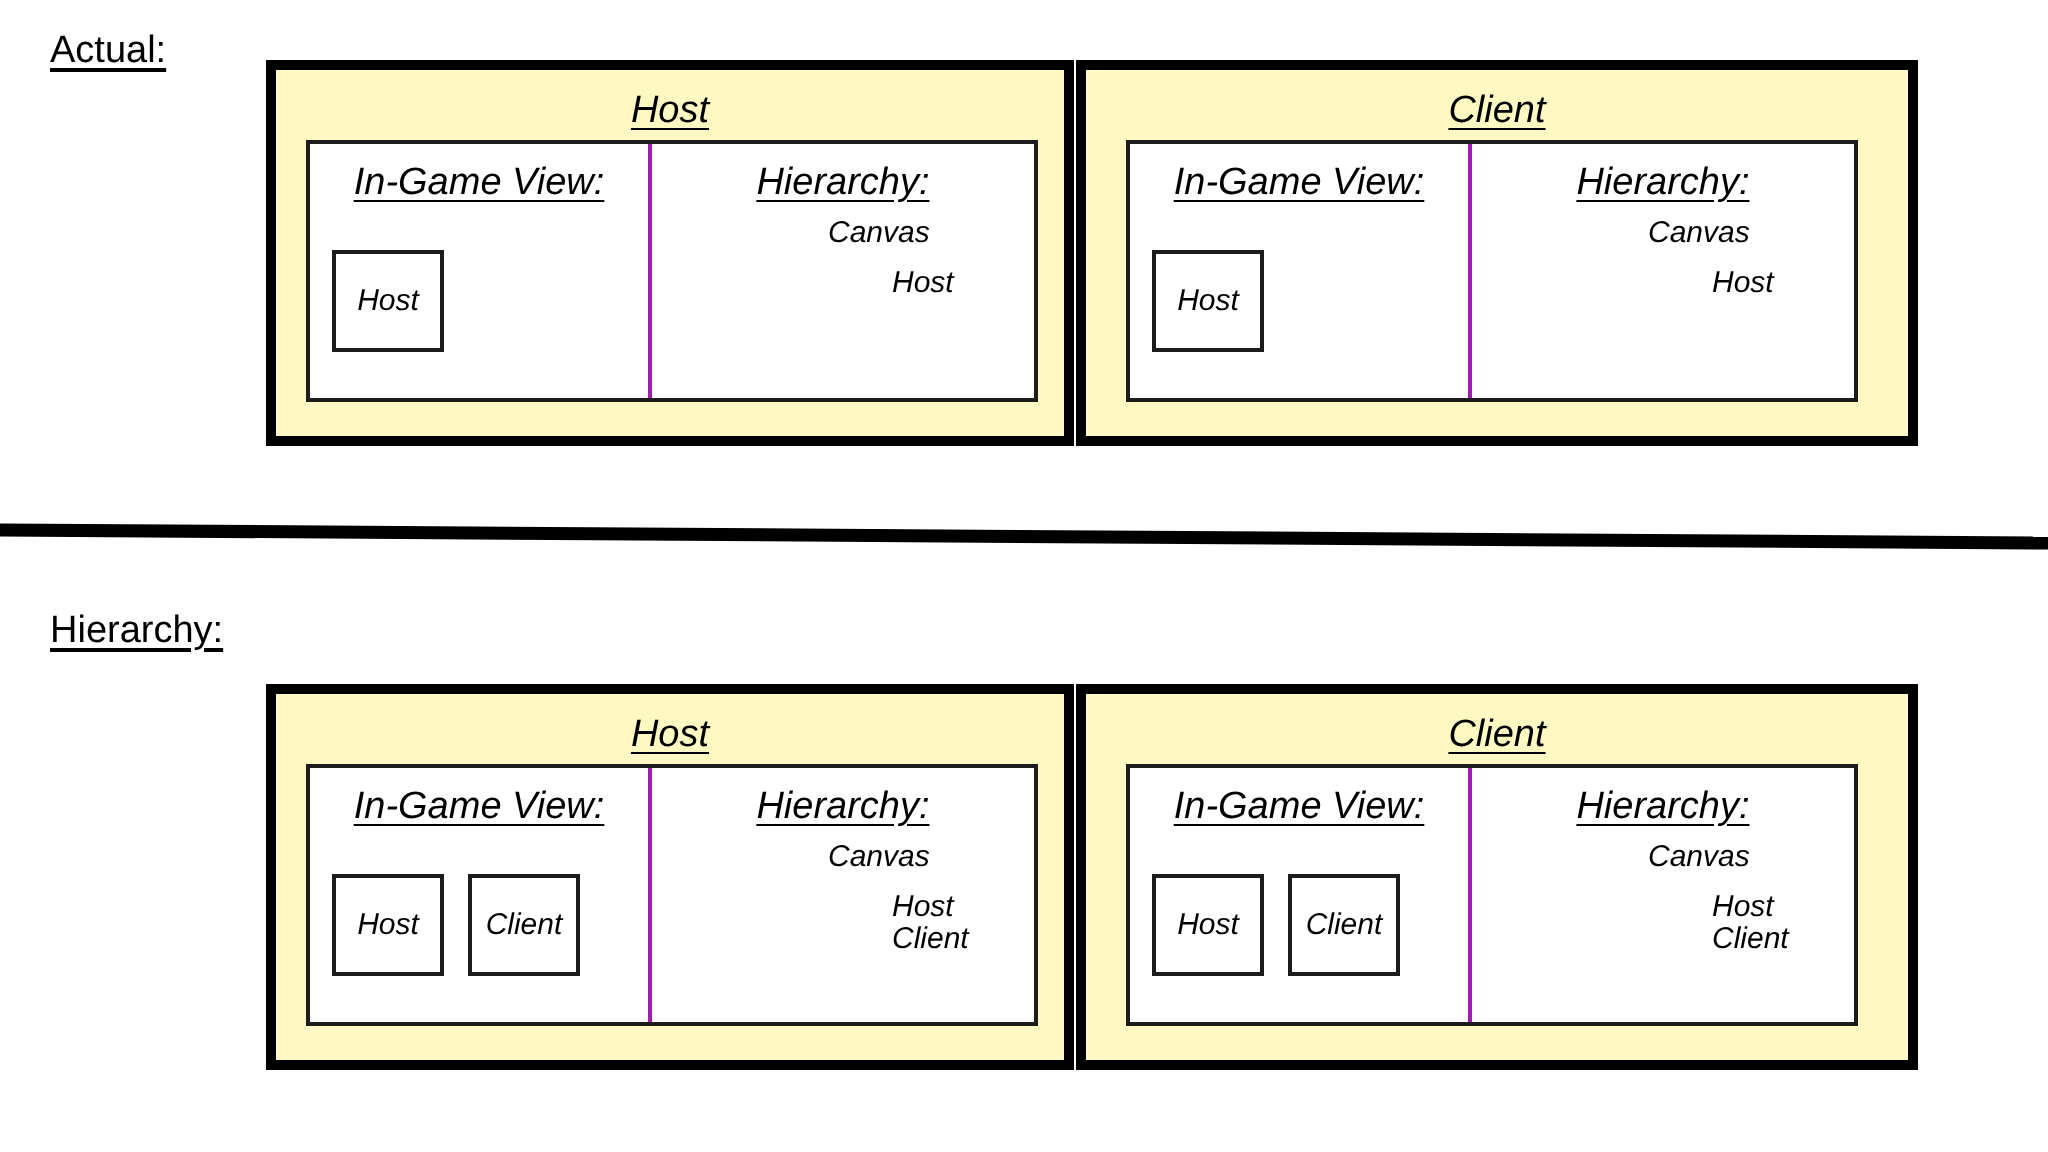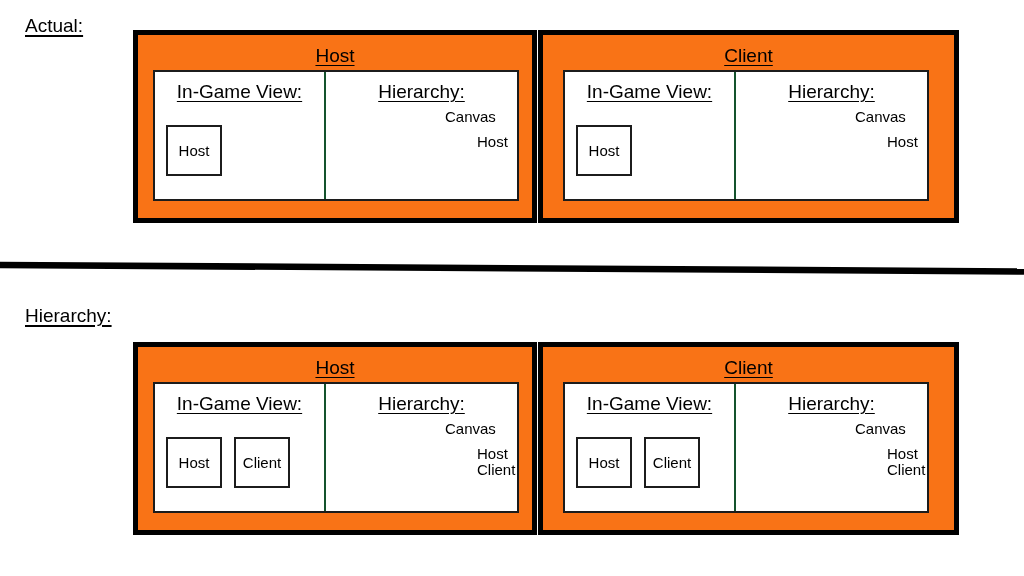--- a/index.html
+++ b/index.html
@@ -17,22 +17,23 @@
     left: 25px;
     font-size: 19px;
     line-height: 1;
     text-decoration: underline;
     text-underline-offset: 3px;
     text-decoration-thickness: 1.5px;
   }
   .panel {
     position: absolute;
     border: 5px solid #000000;
-    background: #f97316;
+    background: #fef9c3;
     box-sizing: border-box;
+    font-style: italic;
   }
   .panel-title {
     position: absolute;
     top: 10px; left: 0; right: 0;
     text-align: center;
     font-size: 19px;
     line-height: 1.15;
     text-decoration: underline;
     text-underline-offset: 3px;
   }
@@ -42,21 +43,21 @@
     width: 366px;
     height: 131px;
     border: 2px solid #1c1c1c;
     box-sizing: border-box;
     display: flex;
     background: #ffffff;
   }
   .panel.host-pos  .inner { left: 15px; }
   .panel.client-pos .inner { left: 20px; }
   .col { position: relative; box-sizing: border-box; }
-  .view-col { width: 171px; border-right: 2px solid #14532d; }
+  .view-col { width: 171px; border-right: 2px solid #a21caf; }
   .hier-col { flex: 1; }
   .col-heading {
     margin-top: 9px;
     text-align: center;
     font-size: 19px;
     line-height: 1.2;
     text-decoration: underline;
     text-underline-offset: 3px;
   }
   .objects {
@@ -74,21 +75,20 @@
     display: flex;
     align-items: center;
     justify-content: center;
     font-size: 15px;
     background: #ffffff;
   }
   .h-lines {
     position: absolute;
     top: 37px; left: 0; right: 0;
     font-size: 15px;
-    margin-left: 31px;
   }
   .h-line { line-height: 16px; }
   .h-line.lvl0 { padding-left: 88px; margin-bottom: 9px; }
   .h-line.lvl1 { padding-left: 120px; }
   .divider-svg {
     position: absolute;
     left: 0; top: 0;
     pointer-events: none;
   }
 </style>

